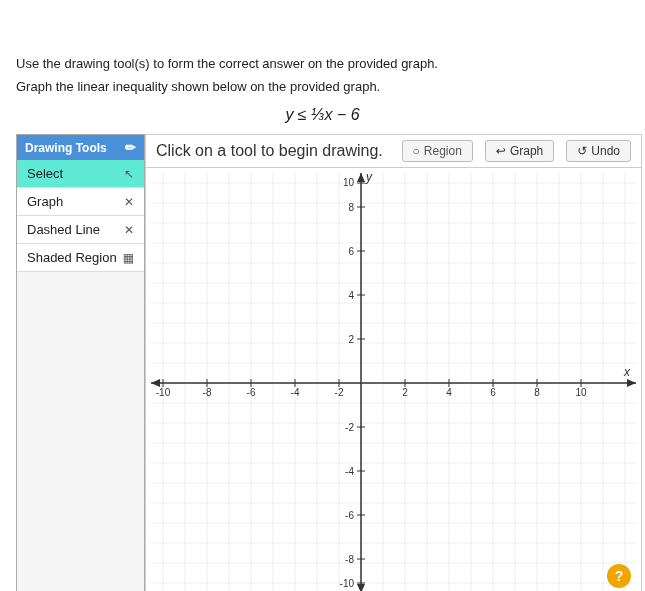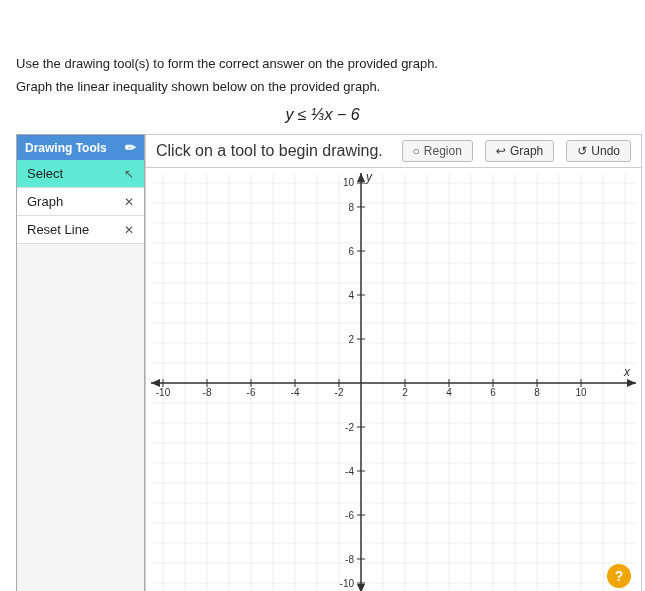--- a/index.html
+++ b/index.html
@@ -150,22 +150,26 @@
     </div>
     <div class="tool-item active">
       <span>Select</span>
       <span class="tool-icon">↖</span>
     </div>
     <div class="tool-item">
       <span>Graph</span>
       <span class="tool-icon">✕</span>
     </div>
     <div class="tool-item">
-      <span>Reset Line</span>
+      <span>Dashed Line</span>
       <span class="tool-icon">✕</span>
+    </div>
+    <div class="tool-item">
+      <span>Shaded Region</span>
+      <span class="tool-icon">▦</span>
     </div>
   </div>
 
   <div class="graph-and-toolbar">
     <div class="toolbar">
       <span class="toolbar-hint">Click on a tool to begin drawing.</span>
       <button class="toolbar-btn delete-btn">
         <span>○</span>
         <span>Region</span>
       </button>

